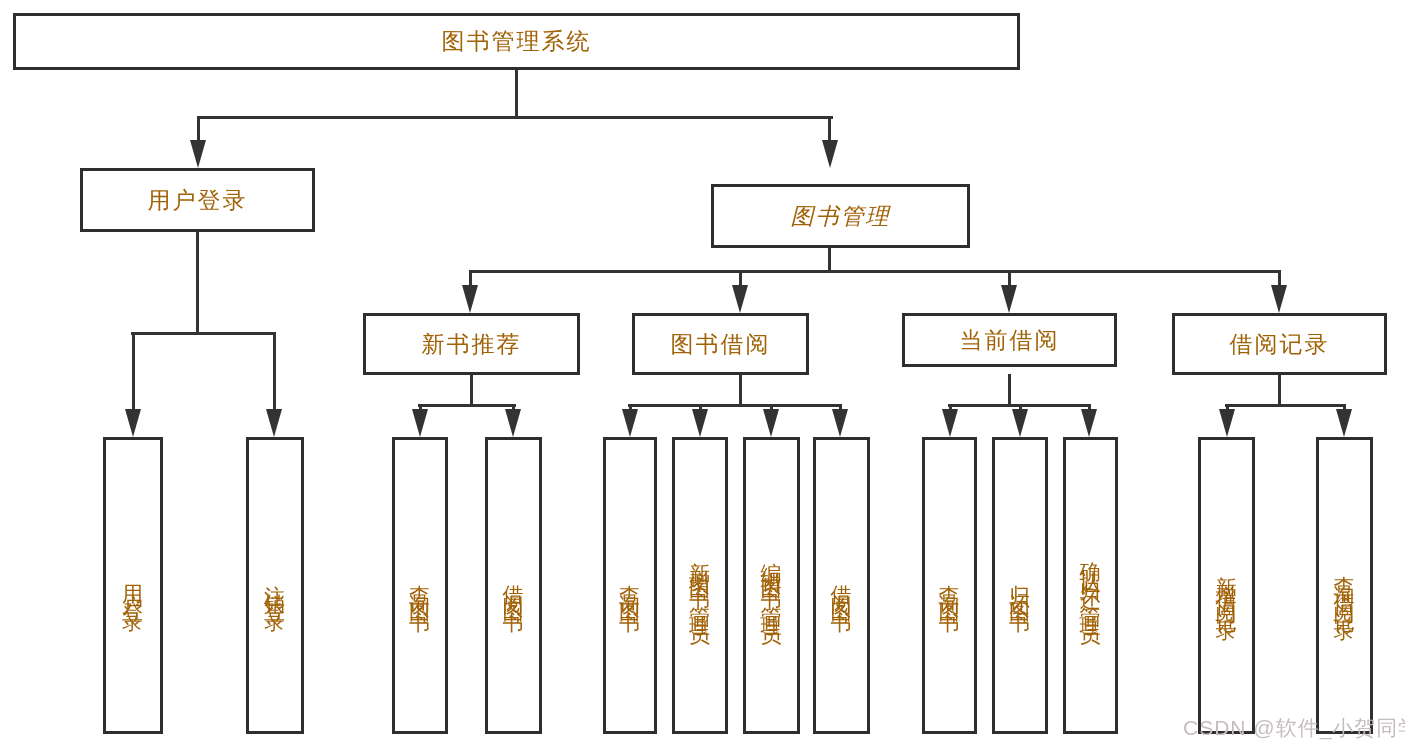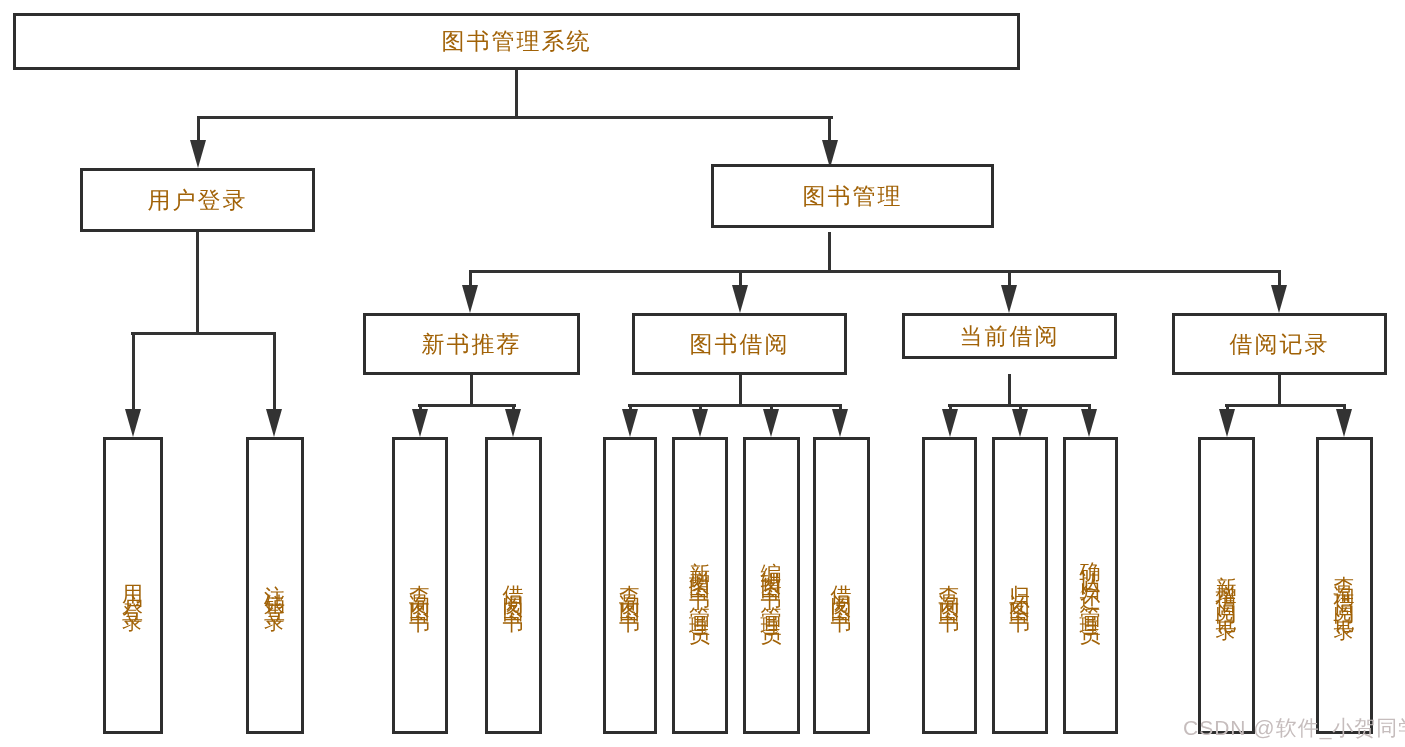--- a/index.html
+++ b/index.html
@@ -87,25 +87,25 @@
   <div class="ln" style="left:1278px;top:374px;width:3px;height:33px;"></div>
   <div class="ln" style="left:1225px;top:404px;width:121px;height:3px;"></div>
   <div class="ln" style="left:1226px;top:404px;width:3px;height:14px;"></div>
   <div class="arr" style="left:1219px;top:409px;"></div>
   <div class="ln" style="left:1343px;top:404px;width:3px;height:14px;"></div>
   <div class="arr" style="left:1336px;top:409px;"></div>
 
   <div class="box hl" style="left:13px;top:13px;width:1007px;height:57px;">图书管理系统</div>
 
   <div class="box hl" style="left:80px;top:168px;width:235px;height:64px;">用户登录</div>
-  <div class="box hl" style="left:711px;top:164px;width:283px;height:64px;">图书管理</div>
+  <div class="box hl" style="left:711px;top:184px;width:259px;height:64px;font-style:italic;">图书管理</div>
 
   <div class="box hl" style="left:363px;top:313px;width:217px;height:62px;">新书推荐</div>
-  <div class="box hl" style="left:632px;top:313px;width:215px;height:62px;">图书借阅</div>
-  <div class="box hl" style="left:902px;top:313px;width:215px;height:46px;">当前借阅</div>
+  <div class="box hl" style="left:632px;top:313px;width:177px;height:62px;">图书借阅</div>
+  <div class="box hl" style="left:902px;top:313px;width:215px;height:54px;">当前借阅</div>
   <div class="box hl" style="left:1172px;top:313px;width:215px;height:62px;">借阅记录</div>
 
   <div class="box vt" style="left:103px;top:437px;width:60px;height:297px;">用户登录</div>
   <div class="box vt" style="left:246px;top:437px;width:58px;height:297px;">注销登录</div>
 
   <div class="box vt" style="left:392px;top:437px;width:56px;height:297px;">查询图书</div>
   <div class="box vt" style="left:485px;top:437px;width:57px;height:297px;">借阅图书</div>
 
   <div class="box vt" style="left:603px;top:437px;width:54px;height:297px;">查询图书</div>
   <div class="box vt" style="left:672px;top:437px;width:56px;height:297px;">新增图书（管理员）</div>

